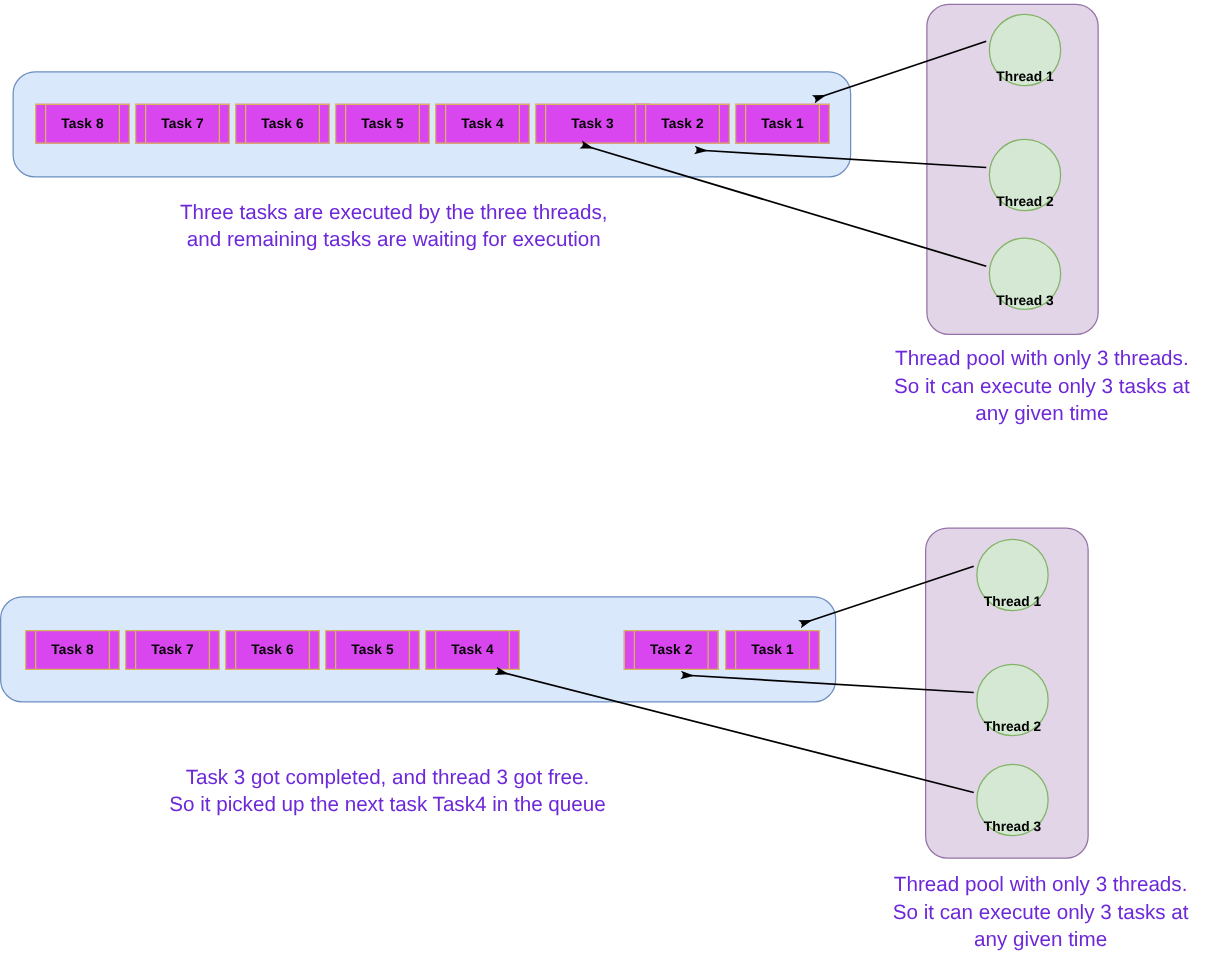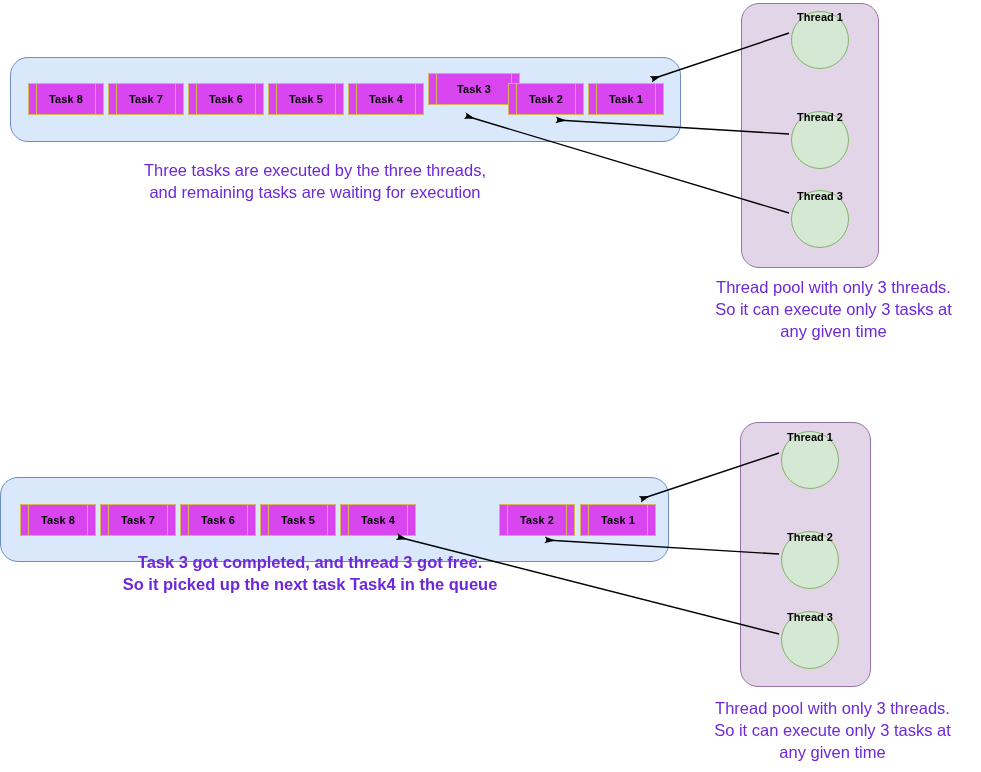--- a/index.html
+++ b/index.html
@@ -67,21 +67,21 @@
     box-sizing: border-box;
   }
   
   .thread {
     position: absolute;
     box-sizing: border-box;
     background: #d5e8d4;
     border: 1px solid #82b366;
     border-radius: 50%;
     display: flex;
-    align-items: flex-start;
+    align-items: flex-end;
     justify-content: center;
     font-size: 11px;
     font-weight: bold;
     color: #000000;
     line-height: 1;
   }
   
   .caption {
     position: absolute;
     font-size: 16.5px;
@@ -127,21 +127,21 @@
   <div class="task" style="left:268px; top:83px; width:76px; height:32px;">
     <span class="rail left"></span>
     <span class="rail right"></span>
     <span class="tlabel">Task 5</span>
   </div>
   <div class="task" style="left:348px; top:83px; width:76px; height:32px;">
     <span class="rail left"></span>
     <span class="rail right"></span>
     <span class="tlabel">Task 4</span>
   </div>
-  <div class="task" style="left:428px; top:73px; width:92px; height:32px;">
+  <div class="task" style="left:428px; top:83px; width:92px; height:32px;">
     <span class="rail left"></span>
     <span class="rail right"></span>
     <span class="tlabel">Task 3</span>
   </div>
   <div class="task" style="left:508px; top:83px; width:76px; height:32px;">
     <span class="rail left"></span>
     <span class="rail right"></span>
     <span class="tlabel">Task 2</span>
   </div>
   <div class="task" style="left:588px; top:83px; width:76px; height:32px;">
@@ -210,21 +210,21 @@
   <div class="thread" style="left:781px; top:431px; width:58px; height:58px;">
     <span>Thread 1</span>
   </div>
   <div class="thread" style="left:781px; top:531px; width:58px; height:58px;">
     <span>Thread 2</span>
   </div>
   <div class="thread" style="left:781px; top:611px; width:58px; height:58px;">
     <span>Thread 3</span>
   </div>
 
-  <div class="caption center" style="left:55px; top:552px; width:510px;font-weight:bold;">Task 3 got completed, and thread 3 got free.
+  <div class="caption center" style="left:55px; top:612px; width:510px;">Task 3 got completed, and thread 3 got free.
 So it picked up the next task Task4 in the queue</div>
 
   <div class="caption left" style="left:684px; top:698px; width:297px;">Thread pool with only 3 threads.
 So it can execute only 3 tasks at
 any given time</div>
 
   <svg class="arrows" viewBox="0 0 981 772">
     <defs>
       <marker id="ah" markerWidth="11" markerHeight="11" refX="9.5" refY="4" orient="auto" markerUnits="userSpaceOnUse">
         <path d="M0,4 L11,0.6 L8.6,4 L11,7.4 Z" fill="#000000"></path>

